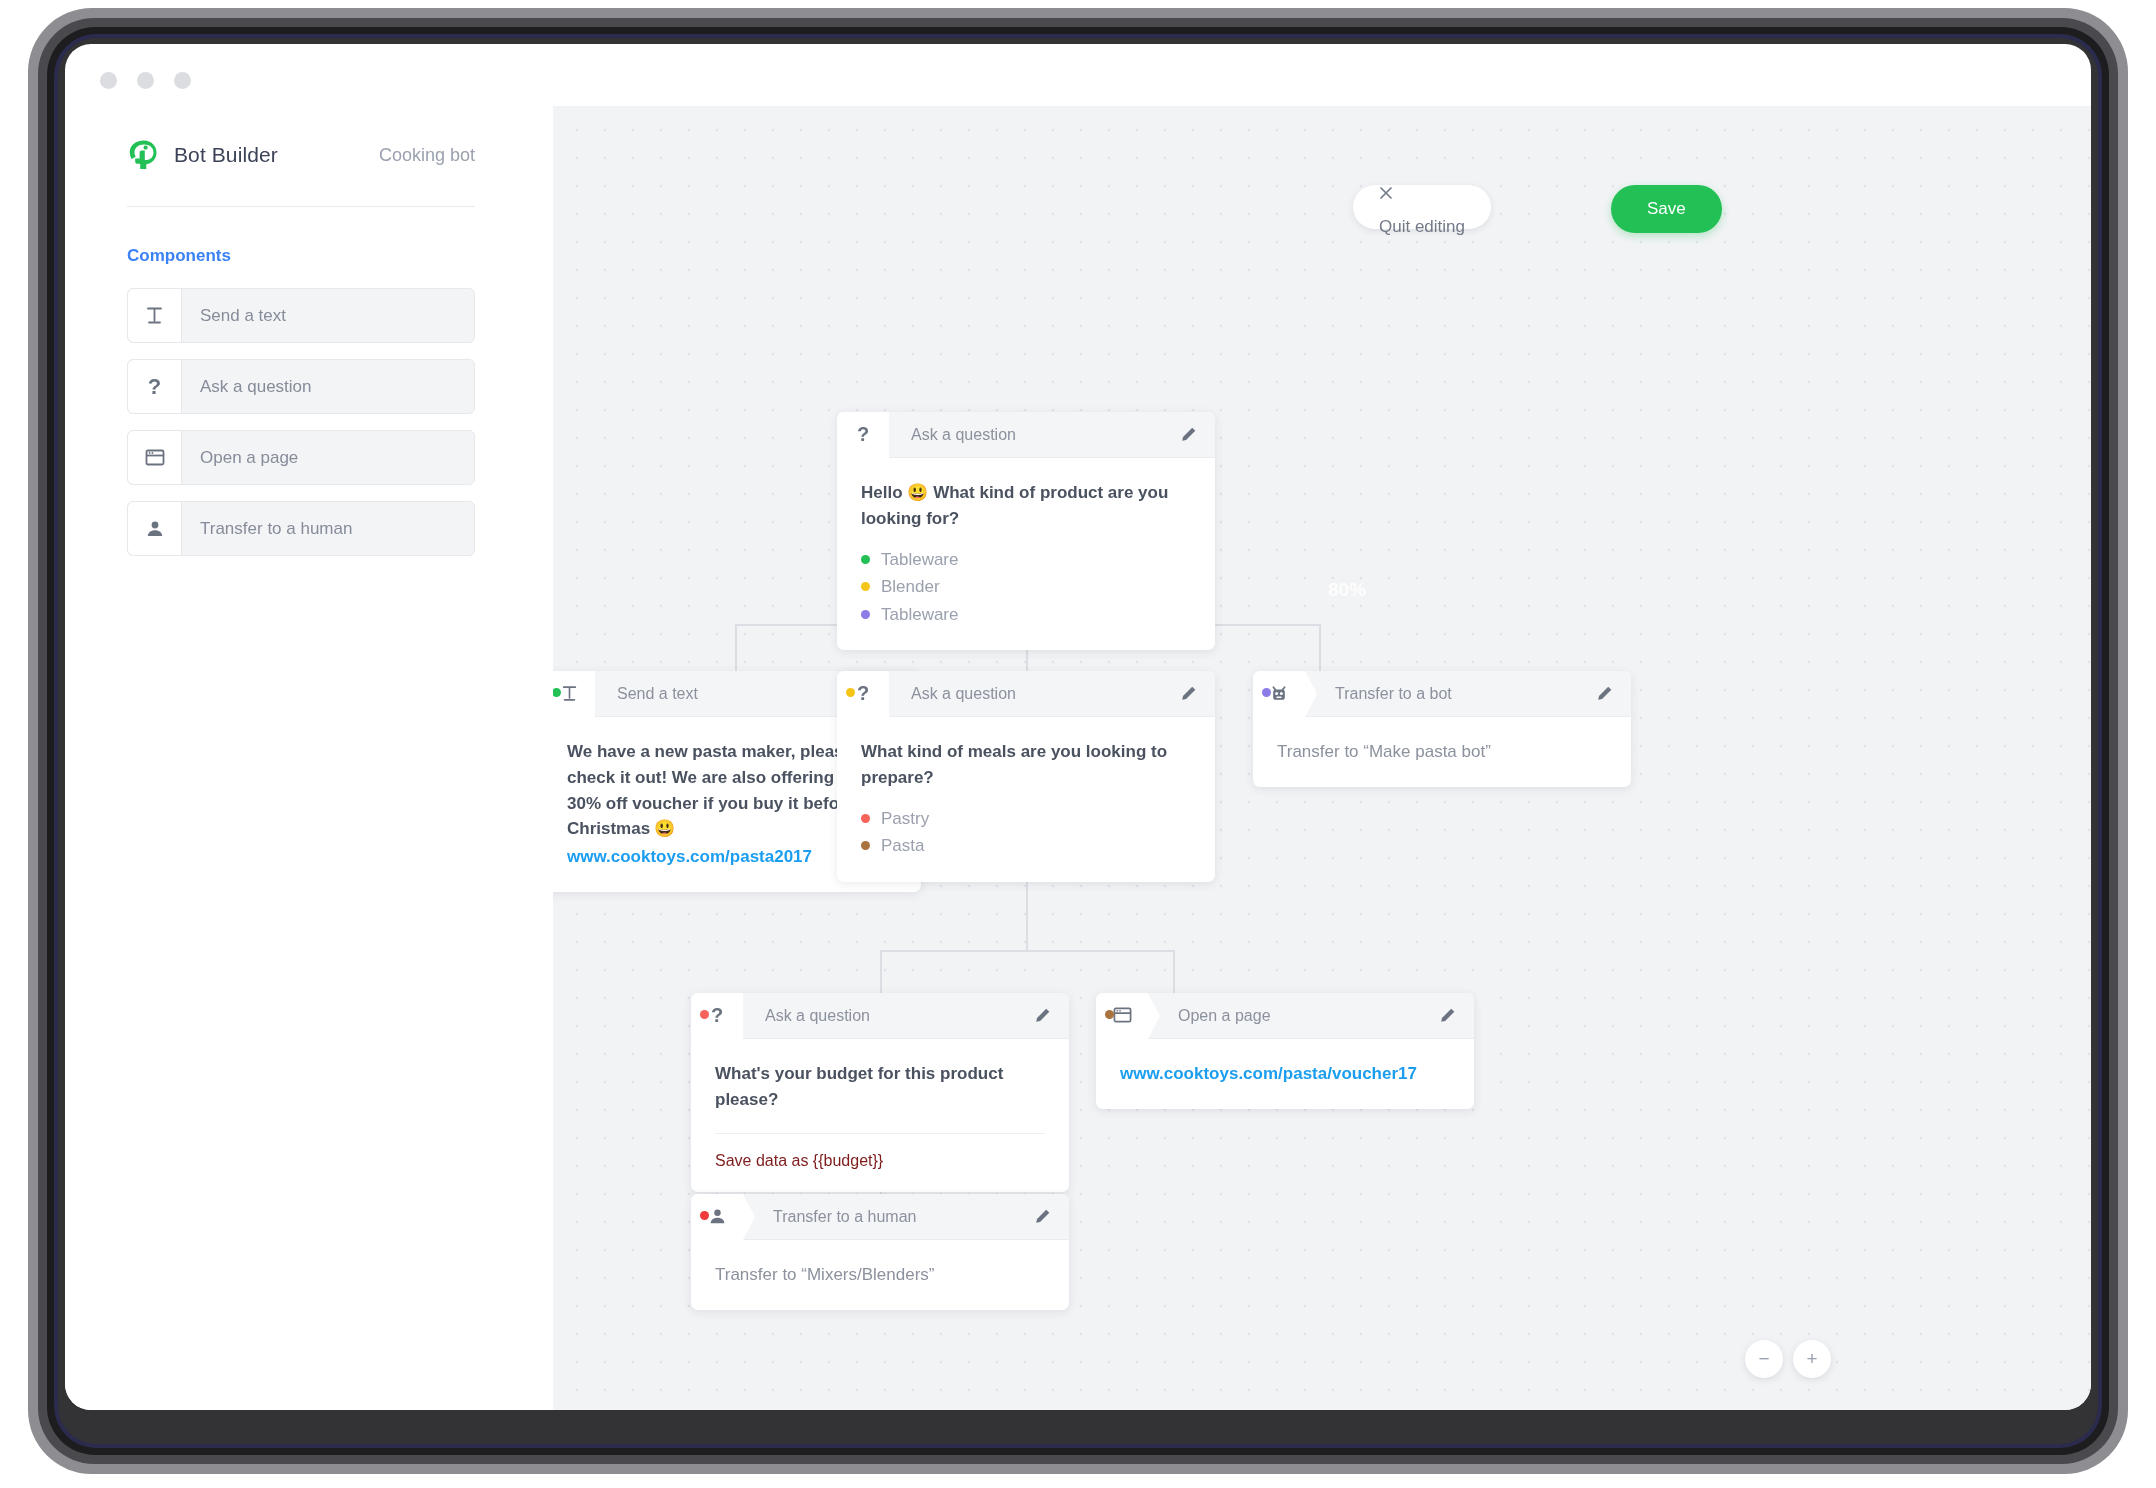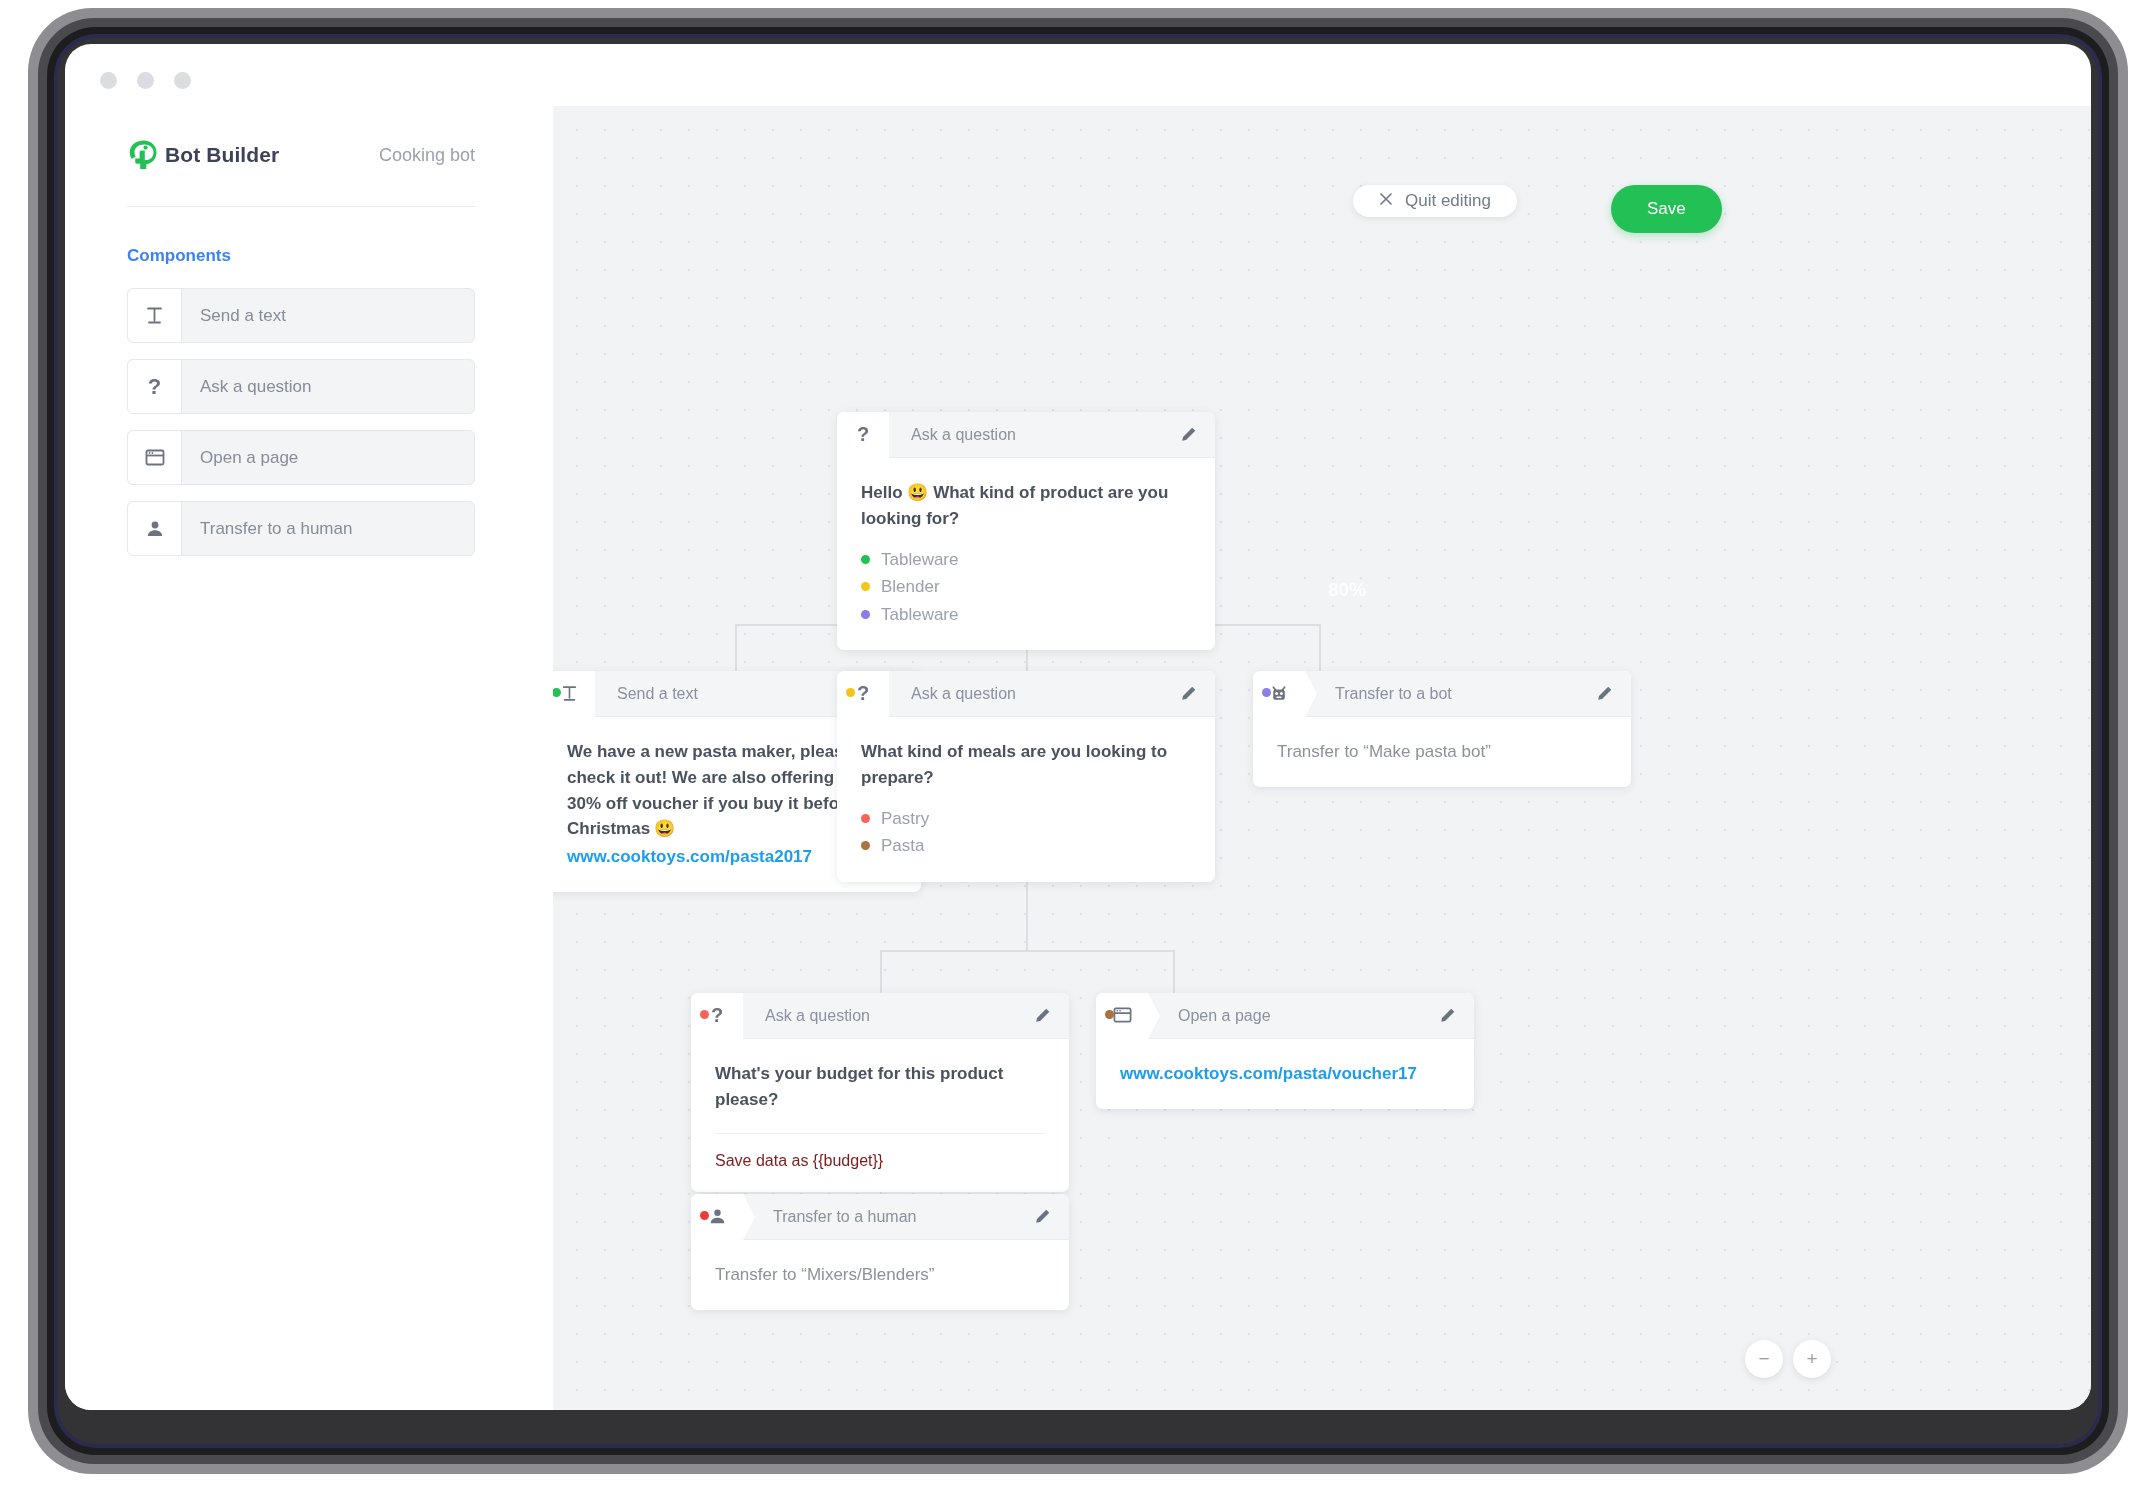--- a/index.html
+++ b/index.html
@@ -71,22 +71,22 @@
   }
   #brandrow {
     position: absolute; left: 62px; top: 30px;
     width: 348px; height: 44px;
   }
   #logo {
     position: absolute; left: 0; top: 2px;
     width: 34px; height: 34px;
   }
   #brandname {
-    position: absolute; left: 38px; top: 7px;
-    font-size: 21px; font-weight: bold; color: #3c4257;
+    position: absolute; left: 47px; top: 7px;
+    font-size: 21px; font-weight: normal; color: #3c4257;
     letter-spacing: .1px;
   }
   #botname {
     position: absolute; right: 0; top: 9px;
     font-size: 18px; color: #9aa0ae;
   }
   #divider {
     position: absolute; left: 62px; top: 100px;
     width: 348px; height: 1px; background: #e8eaee;
   }
@@ -121,26 +121,27 @@
     background-color: #f2f3f5;
     background-image: radial-gradient(circle, #dfe1e6 1.4px, transparent 1.6px);
     background-size: 28px 28px;
     background-position: 10px 10px;
     overflow: hidden;
   }
 
   
   #quit-btn {
     position: absolute; left: 800px; top: 79px;
-    height: 32px; padding: 0 26px;
+    height: 44px; padding: 0 26px;
     border-radius: 24px; background: #ffffff;
-    display: flex; align-items: center; gap: 12px;
+    display: flex; gap: 12px;
     font-size: 17px; color: #737a88;
     box-shadow: 0 2px 7px rgba(40,50,70,.10);
     cursor: pointer;
+    flex-direction: column;
   }
   #save-btn {
     position: absolute; left: 1058px; top: 79px;
     height: 48px; padding: 0 36px;
     border-radius: 24px; background: #22c055;
     display: flex; align-items: center; justify-content: center;
     font-size: 17px; color: #ffffff; font-weight: 500;
     box-shadow: 0 3px 9px rgba(34,192,85,.30);
     cursor: pointer;
   }

